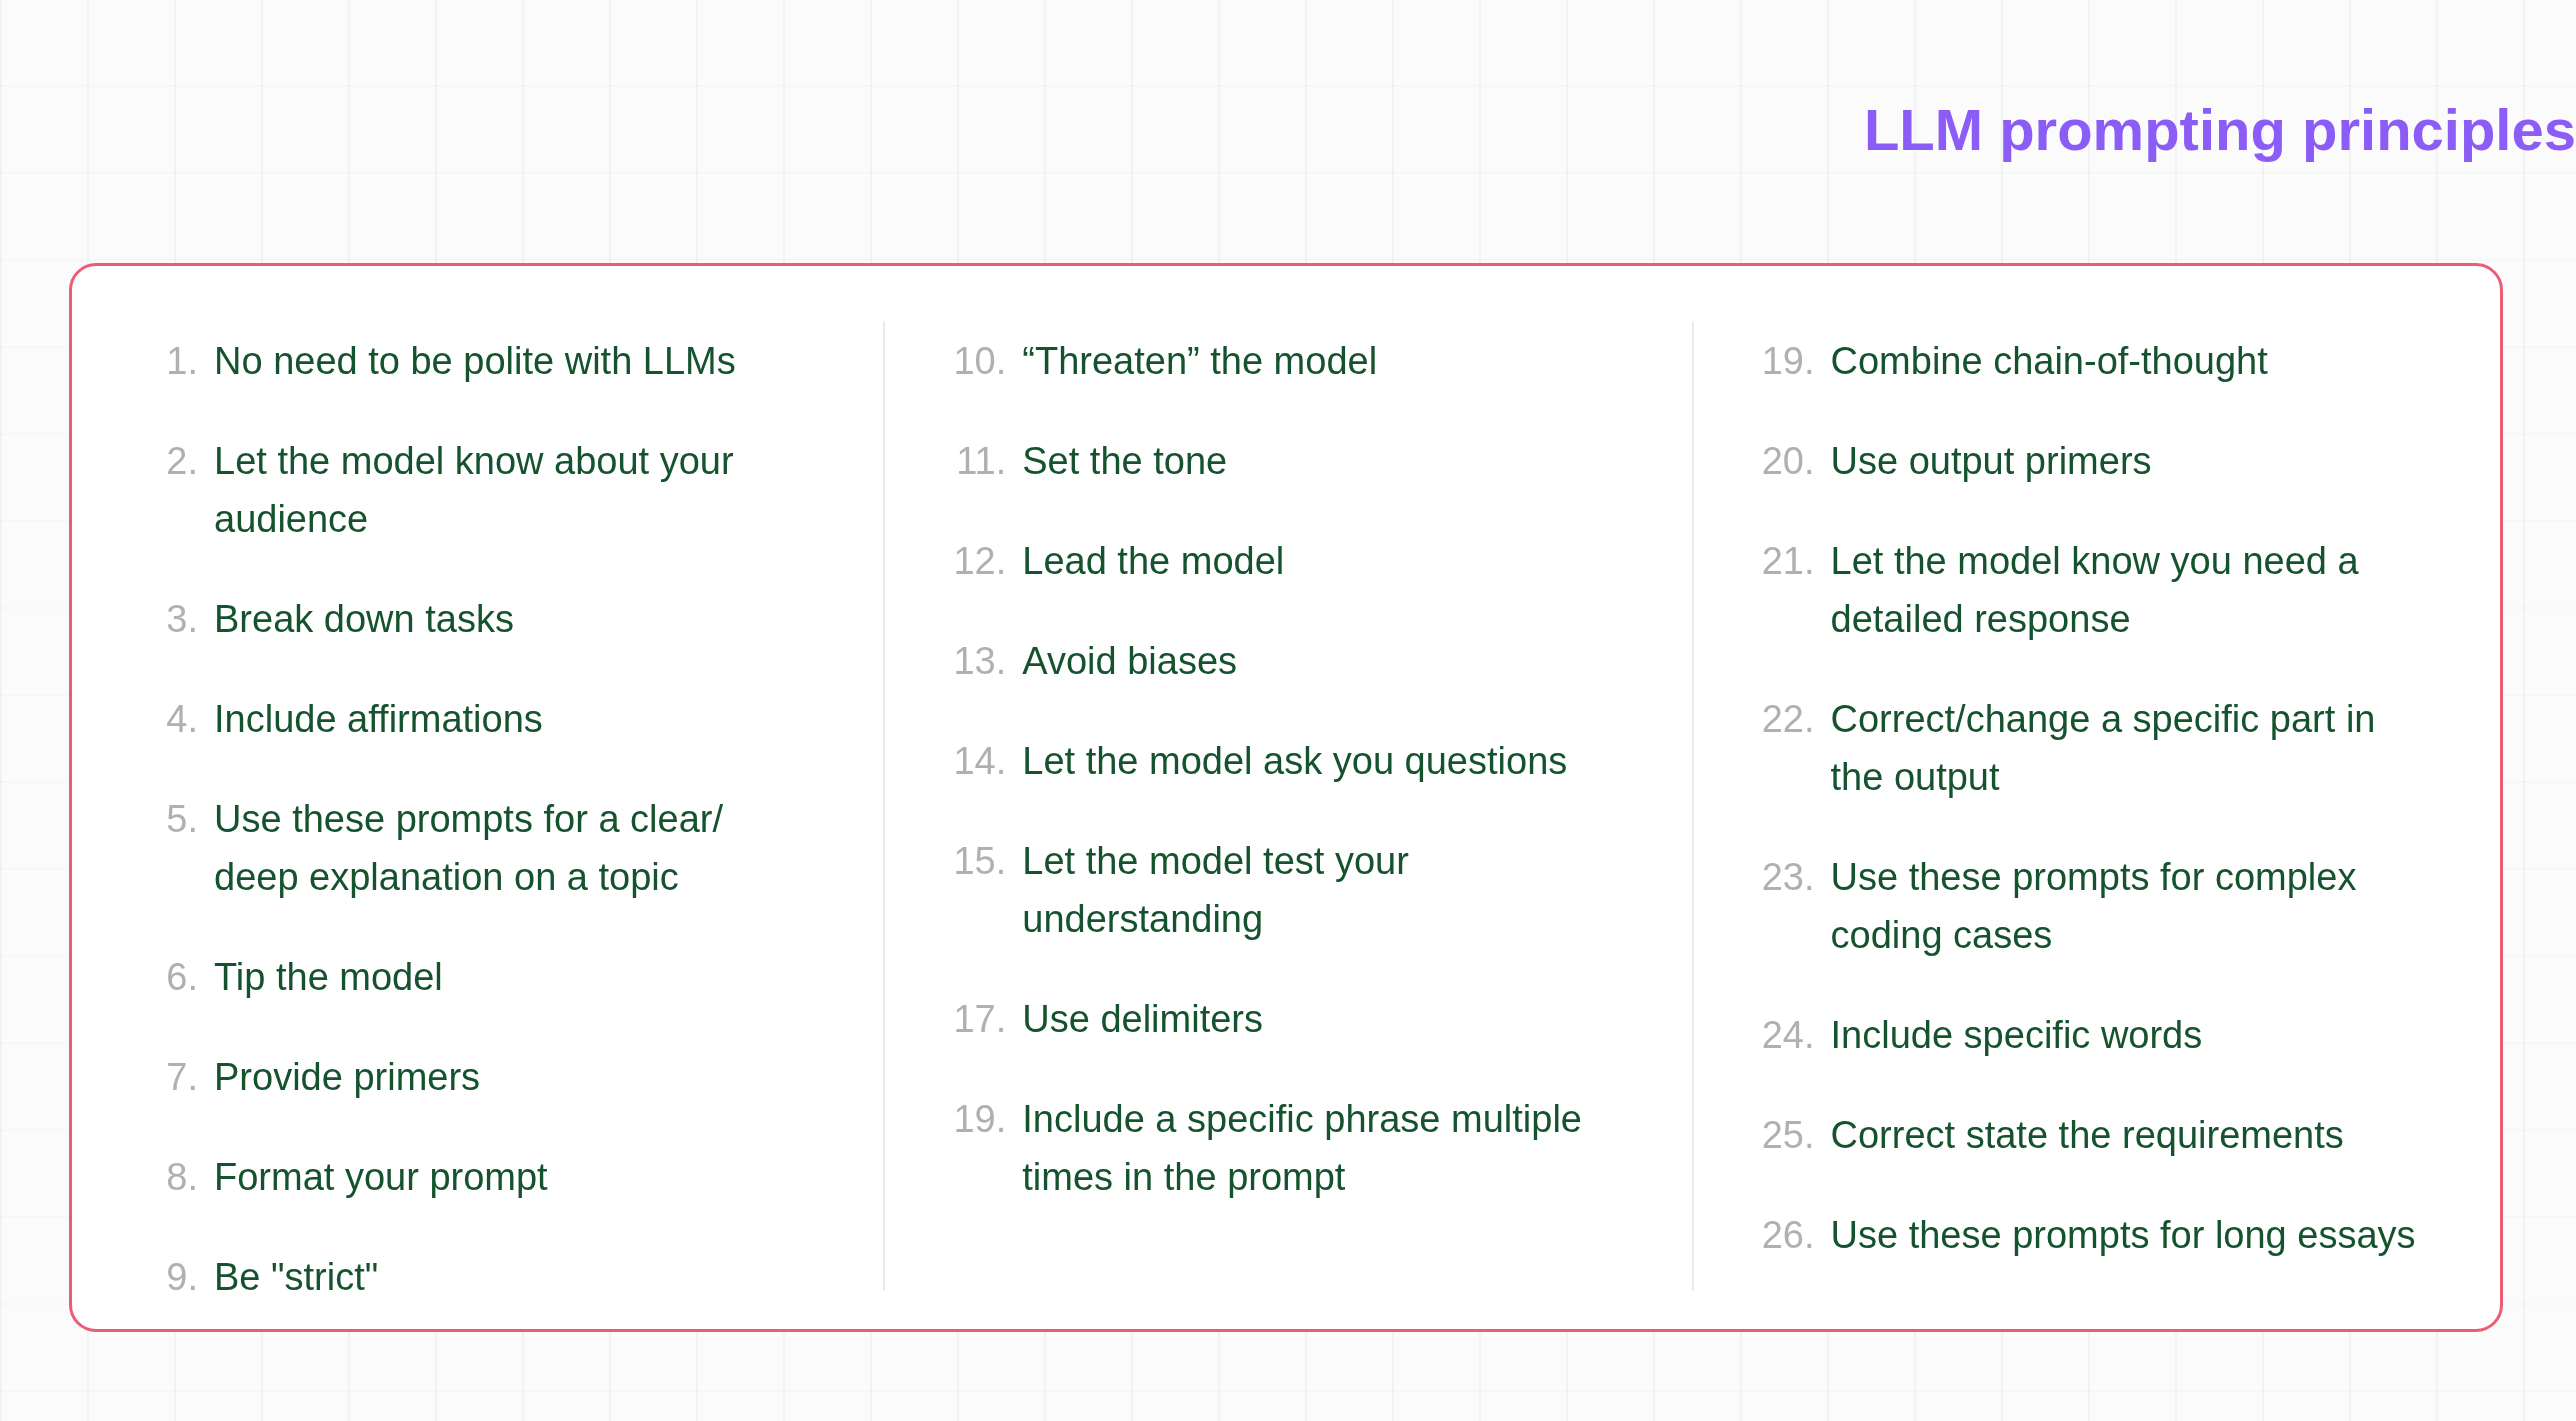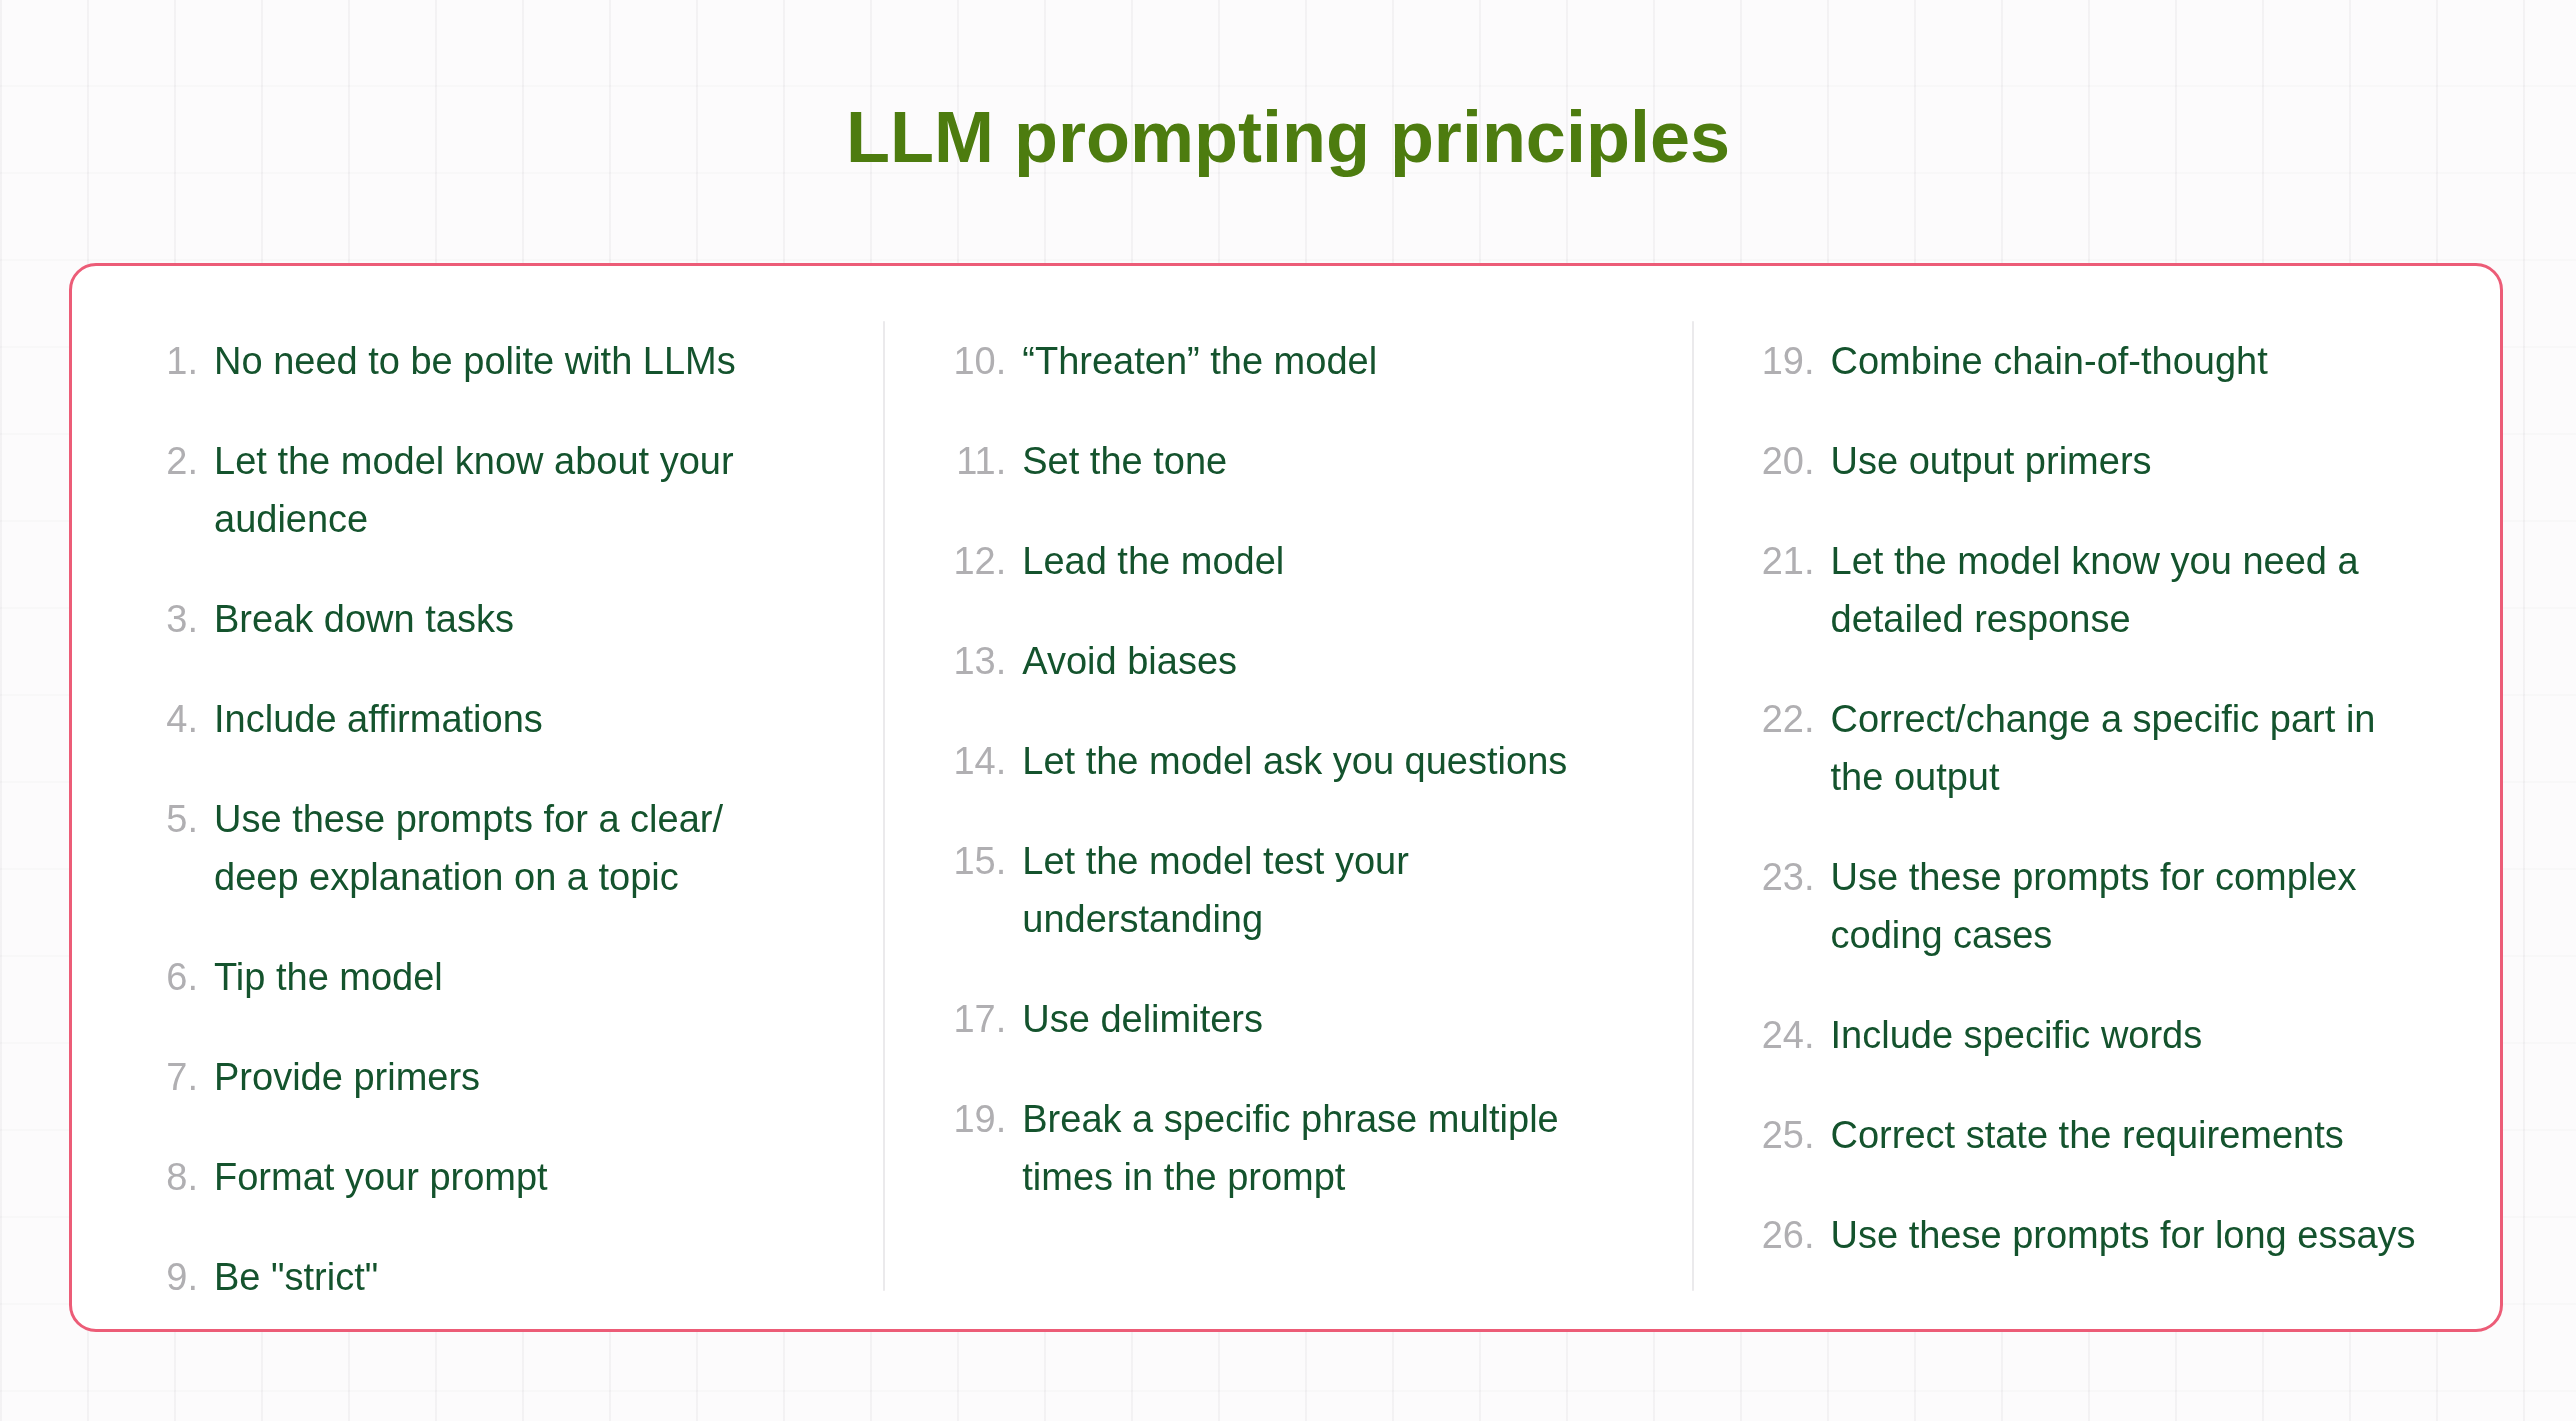--- a/index.html
+++ b/index.html
@@ -16,25 +16,25 @@
     background-image:
       linear-gradient(90deg, rgba(120,115,125,0.05) 0 1.8px, rgba(255,255,255,0.35) 1.8px 87px),
       linear-gradient(0deg, rgba(120,115,125,0.04) 0 1.8px, transparent 1.8px 87px);
     background-size: 87px 87px;
   }
   .page-title {
     position: absolute;
     top: 96px;
     left: 0;
     width: 100%;
-    text-align: center;
-    font-size: 72px;
+    text-align: right;
+    font-size: 58px;
     font-weight: 700;
     letter-spacing: 0px;
-    color: #4d7c0f;
+    color: #8b5cf6;
     margin: 0;
   }
   .card {
     position: absolute;
     left: 69px;
     top: 263px;
     width: 2434px;
     height: 1069px;
     box-sizing: border-box;
     background: #ffffff;
@@ -157,21 +157,21 @@
     <span class="num">15.</span>
     <span class="label">Let the model test your
 understanding</span>
   </li>
         <li>
     <span class="num">17.</span>
     <span class="label">Use delimiters</span>
   </li>
         <li>
     <span class="num">19.</span>
-    <span class="label">Break a specific phrase multiple
+    <span class="label">Include a specific phrase multiple
 times in the prompt</span>
   </li>
       </ol>
   </div>
   <div class="divider"></div>
   <div class="col">
     <ol class="plist">
         <li>
     <span class="num">19.</span>
     <span class="label">Combine chain-of-thought</span>

